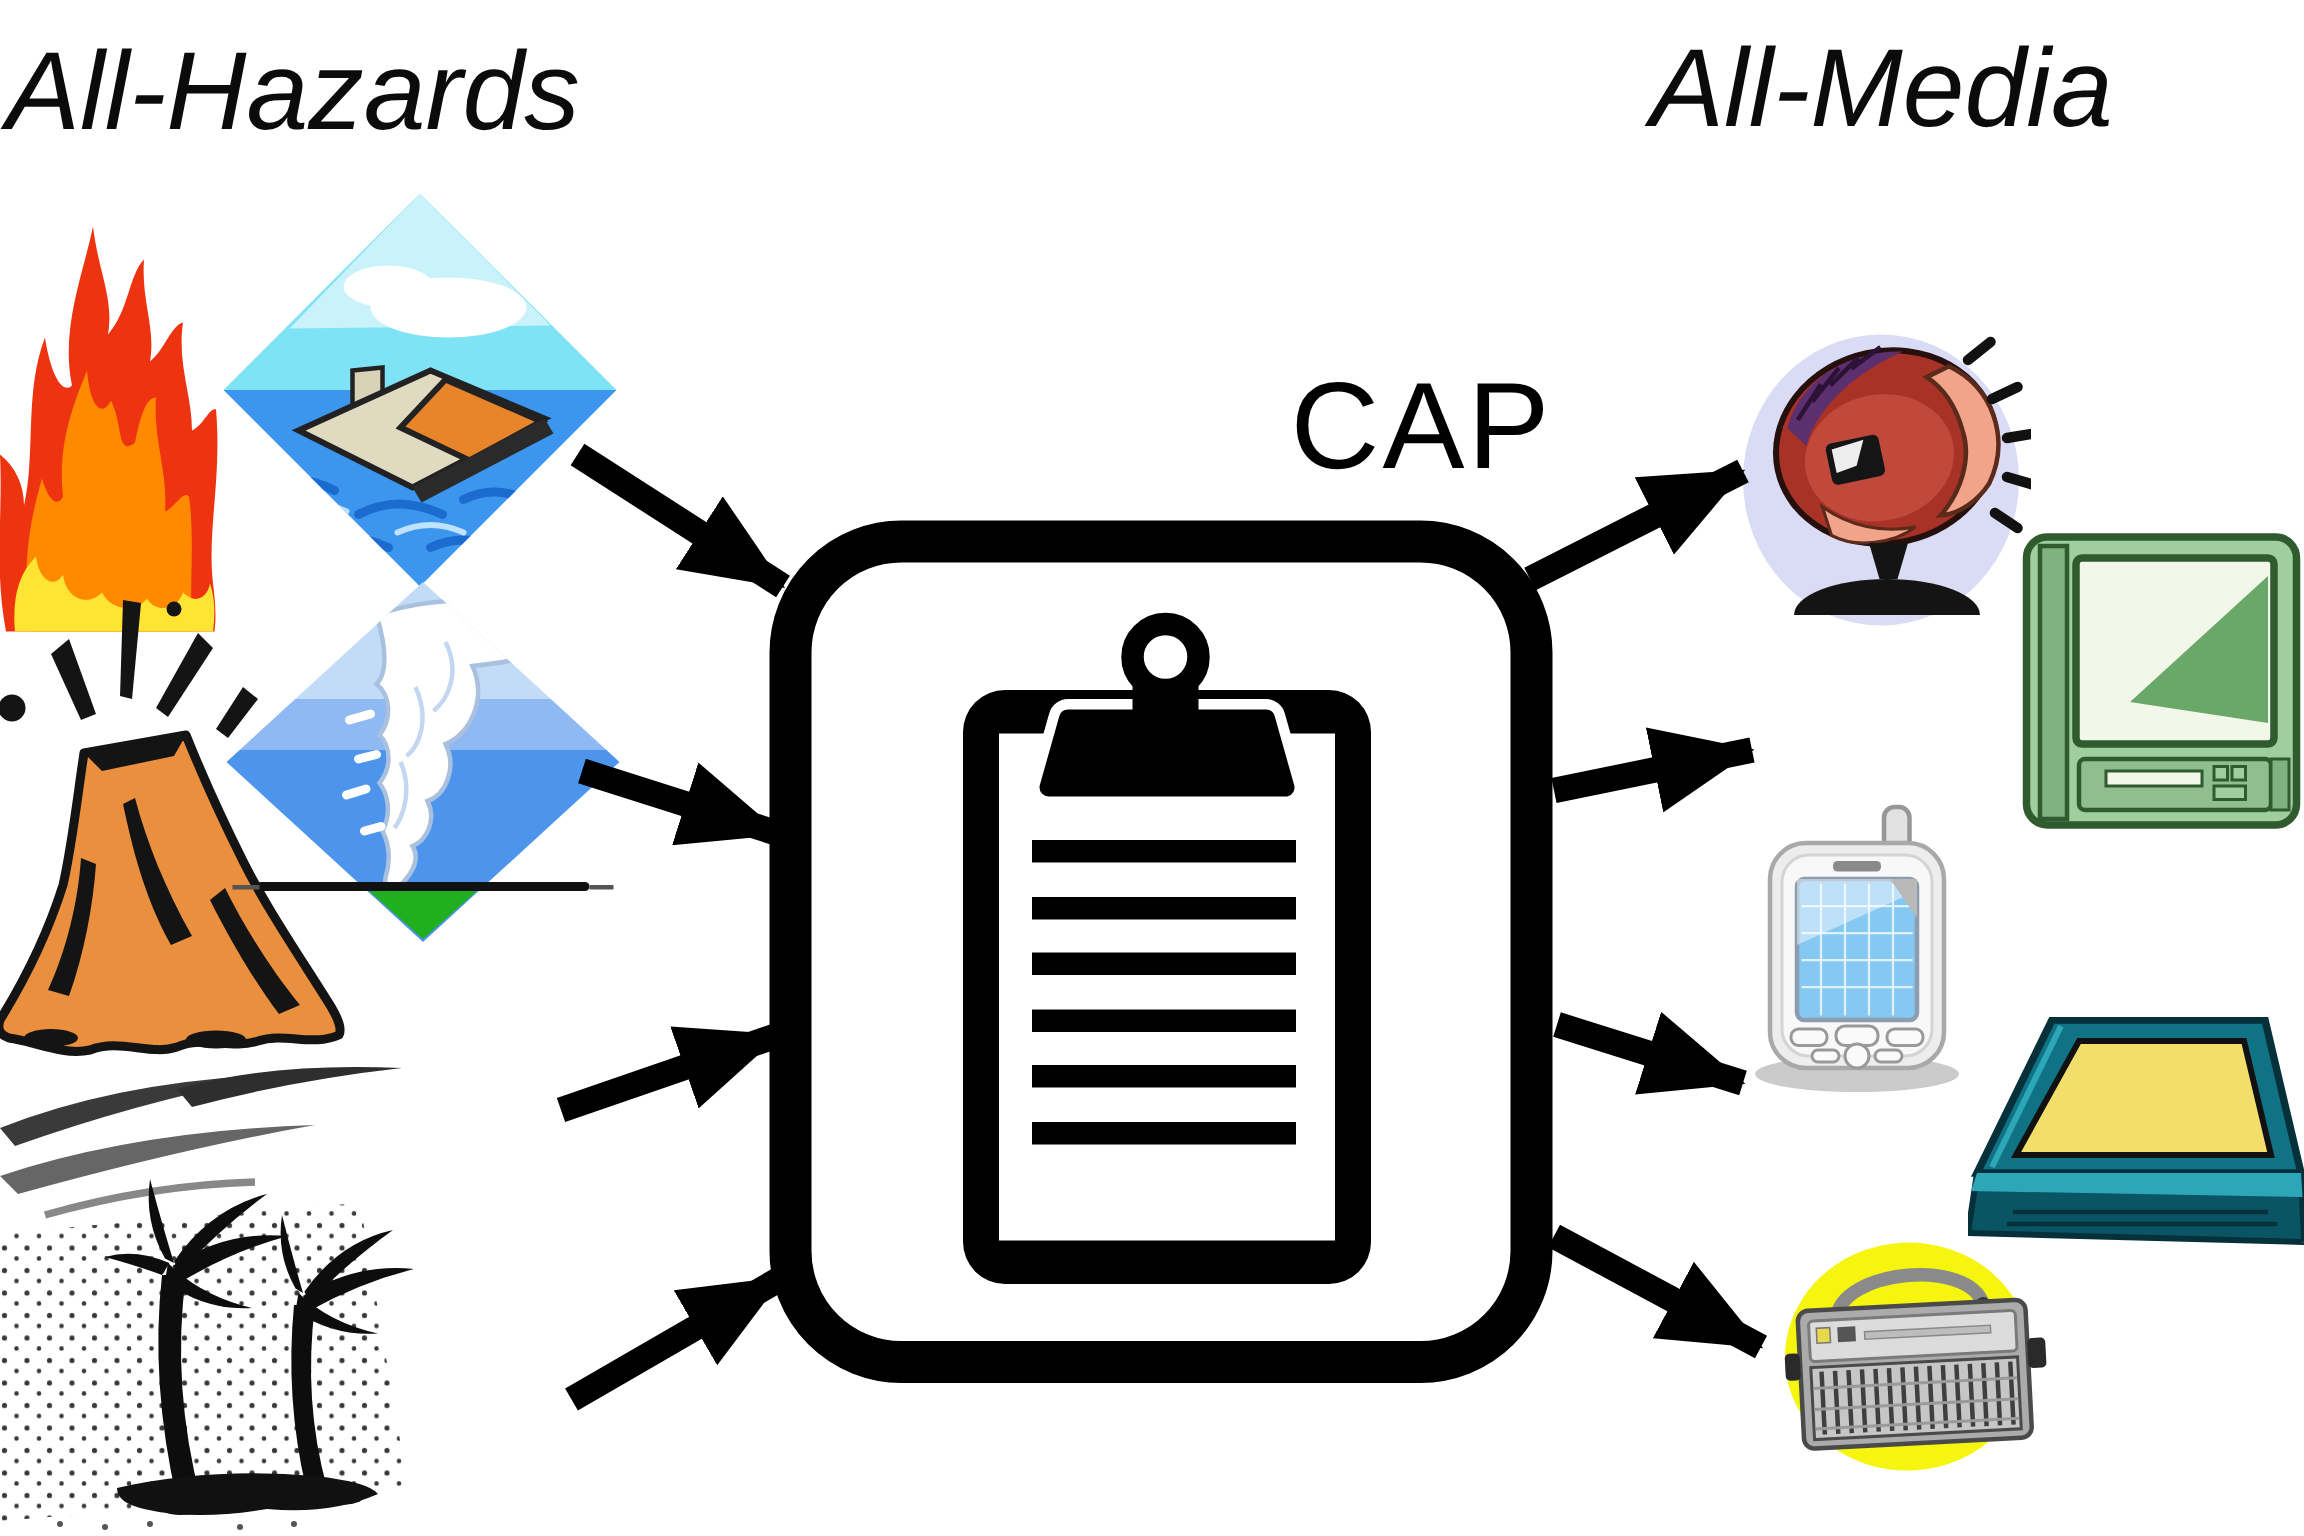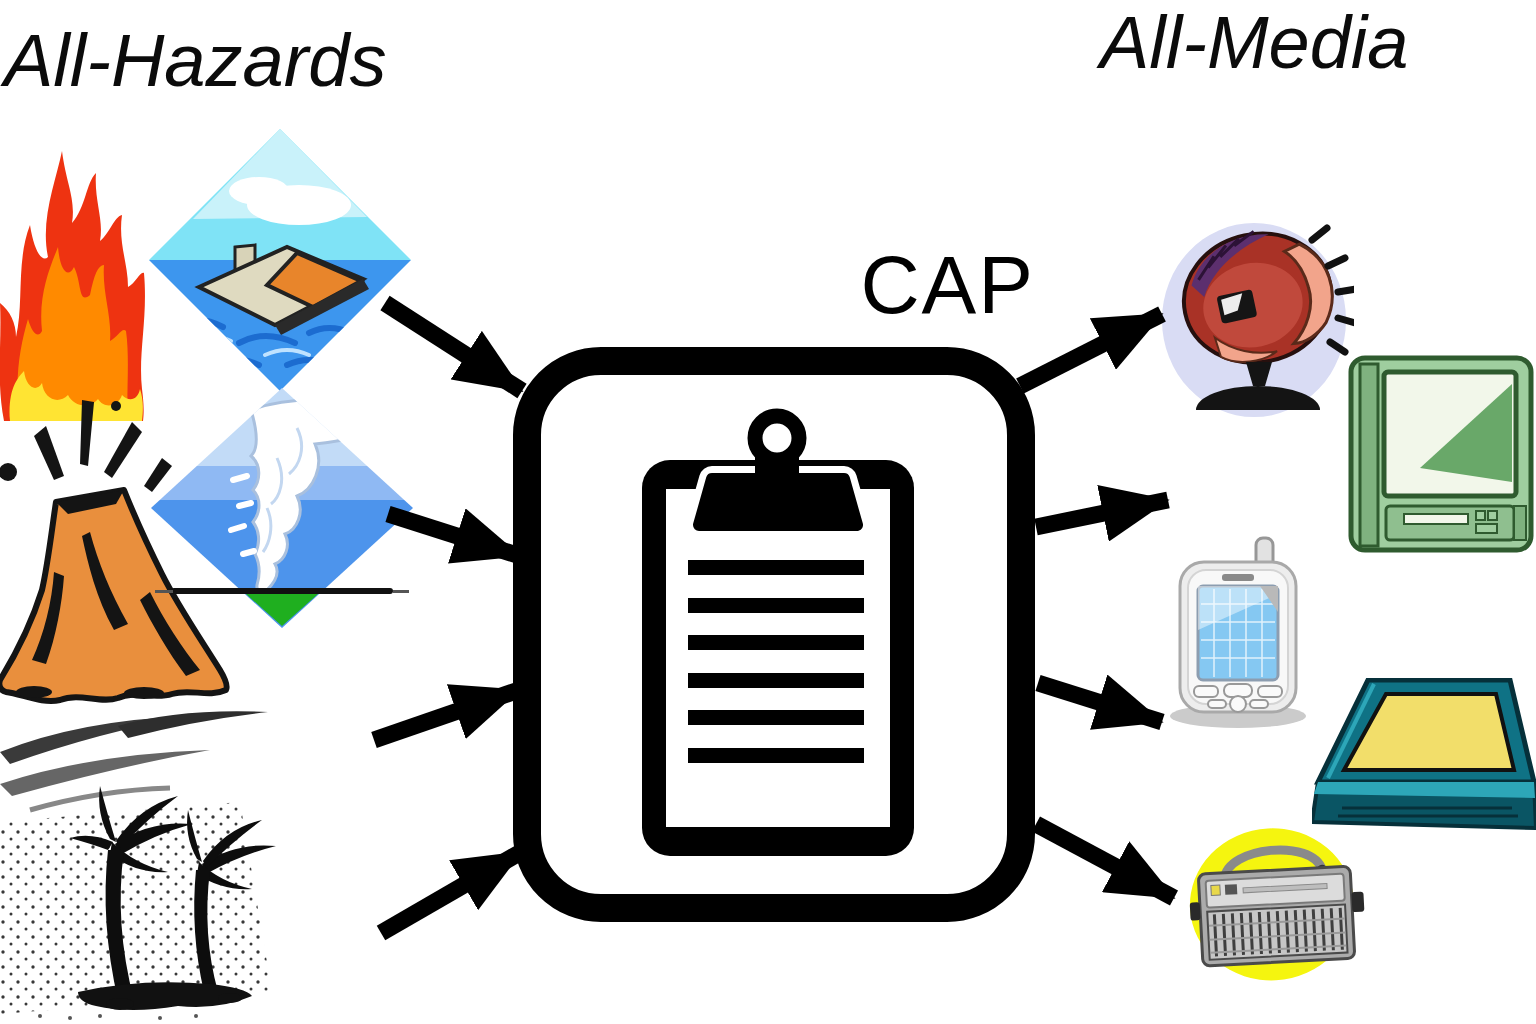--- a/index.html
+++ b/index.html
@@ -5,21 +5,21 @@
   html,body{margin:0;padding:0;background:#fff;}
   #canvas{
     position:relative;width:1536px;height:1024px;background:#ffffff;overflow:hidden;
     font-family:"Liberation Sans",sans-serif;
   }
   .side-label{
     position:absolute;font-style:italic;font-weight:400;font-size:74px;
     color:#0b0b0b;white-space:nowrap;letter-spacing:0px;
   }
   #label-hazards{left:4px;top:18px;}
-  #label-media{left:1100px;top:0;}
+  #label-media{left:1100px;top:16px;}
   #label-cap{
     position:absolute;left:513px;top:238px;width:522px;text-align:right;
     font-size:82px;font-weight:400;color:#000;letter-spacing:2px;font-style:normal;
   }
   .icon{position:absolute;}
   #icon-fire{left:-4px;top:143px;width:152px;height:280px;}
   #icon-flood{left:147px;top:127px;width:266px;height:272px;}
   #icon-volcano{left:-6px;top:392px;width:240px;height:315px;}
   #icon-tornado{left:149px;top:386px;width:266px;height:246px;}
   #icon-storm{left:0px;top:692px;width:308px;height:332px;}

